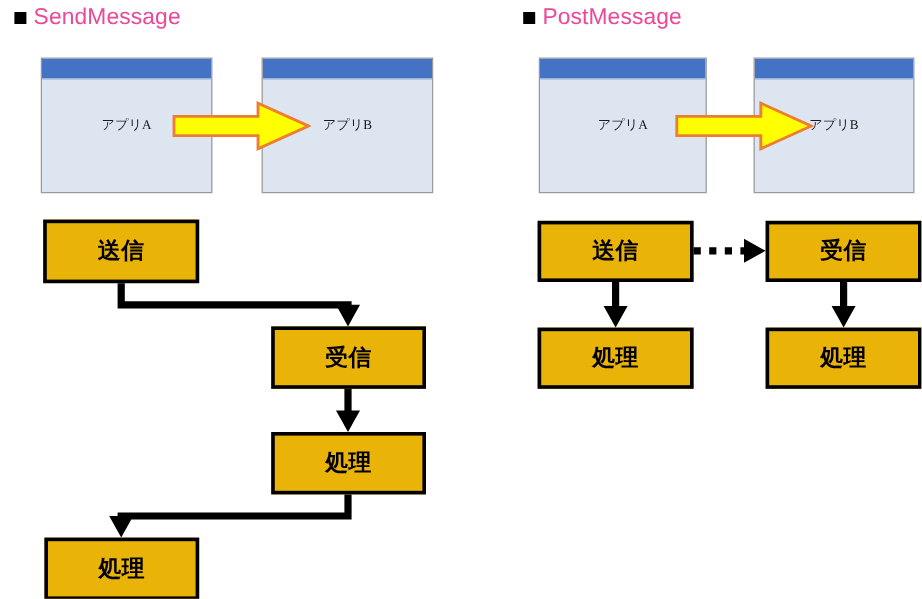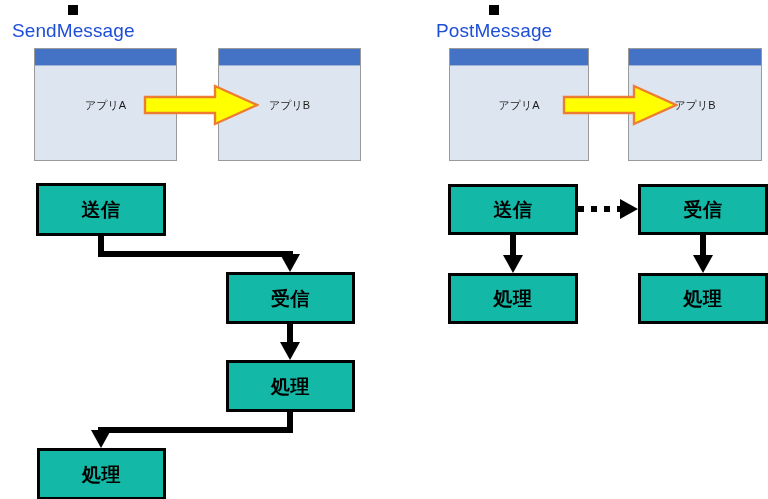--- a/index.html
+++ b/index.html
@@ -12,26 +12,25 @@
     -webkit-font-smoothing:antialiased;
   }
   .canvas{position:absolute;left:0;top:0;width:768px;height:499px;}
 
   
   .heading{
     position:absolute;
     display:flex;
     align-items:center;
     gap:6px;
-    color:#1d4ed8;
+    color:#ec4899;
     font-size:19px;
     line-height:19px;
     letter-spacing:0.1px;
     white-space:nowrap;
-    flex-direction:column;
   }
   .heading .bullet{
     width:10px;height:10px;
     background:#000000;
     display:inline-block;
     flex:0 0 auto;
     position:relative;
     top:0px;
   }
 
@@ -51,32 +50,32 @@
   }
   .appwin .winlabel{
     position:absolute;
     left:0;right:0;
     top:50%;
     transform:translateY(-50%);
     text-align:center;
     font-size:11px;
     color:#1a1a1a;
     line-height:13px;
-    font-family:Liberation Sans, sans-serif;
+    font-family:Liberation Serif, serif;
   }
 
   
   .bigarrow{position:absolute;}
 
   
   .flowbox{
     position:absolute;
     box-sizing:border-box;
     border:3px solid #000000;
-    background:#14b8a6;
+    background:#eab308;
     display:flex;
     align-items:center;
     justify-content:center;
   }
   .flowbox .txt{
     font-size:19px;
     font-weight:bold;
     color:#000000;
     line-height:19px;
     letter-spacing:0.5px;

